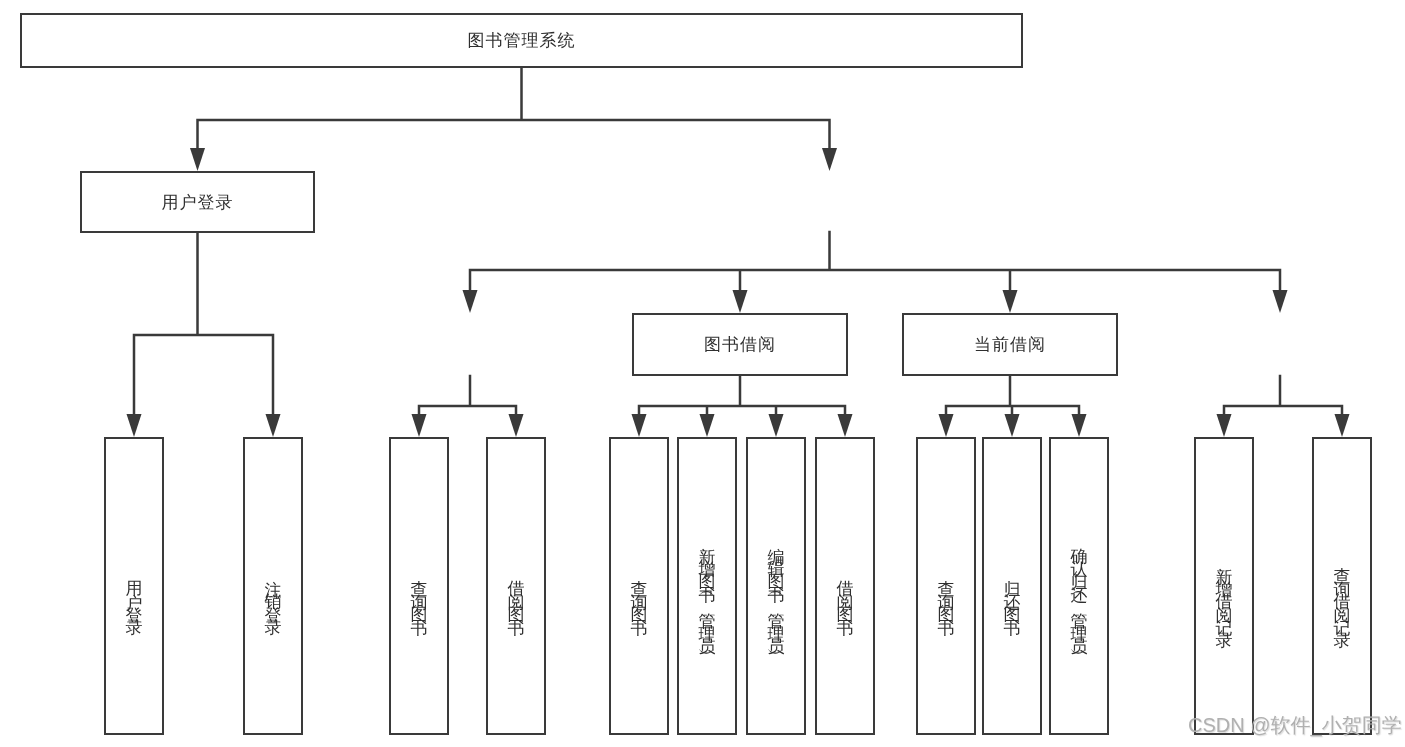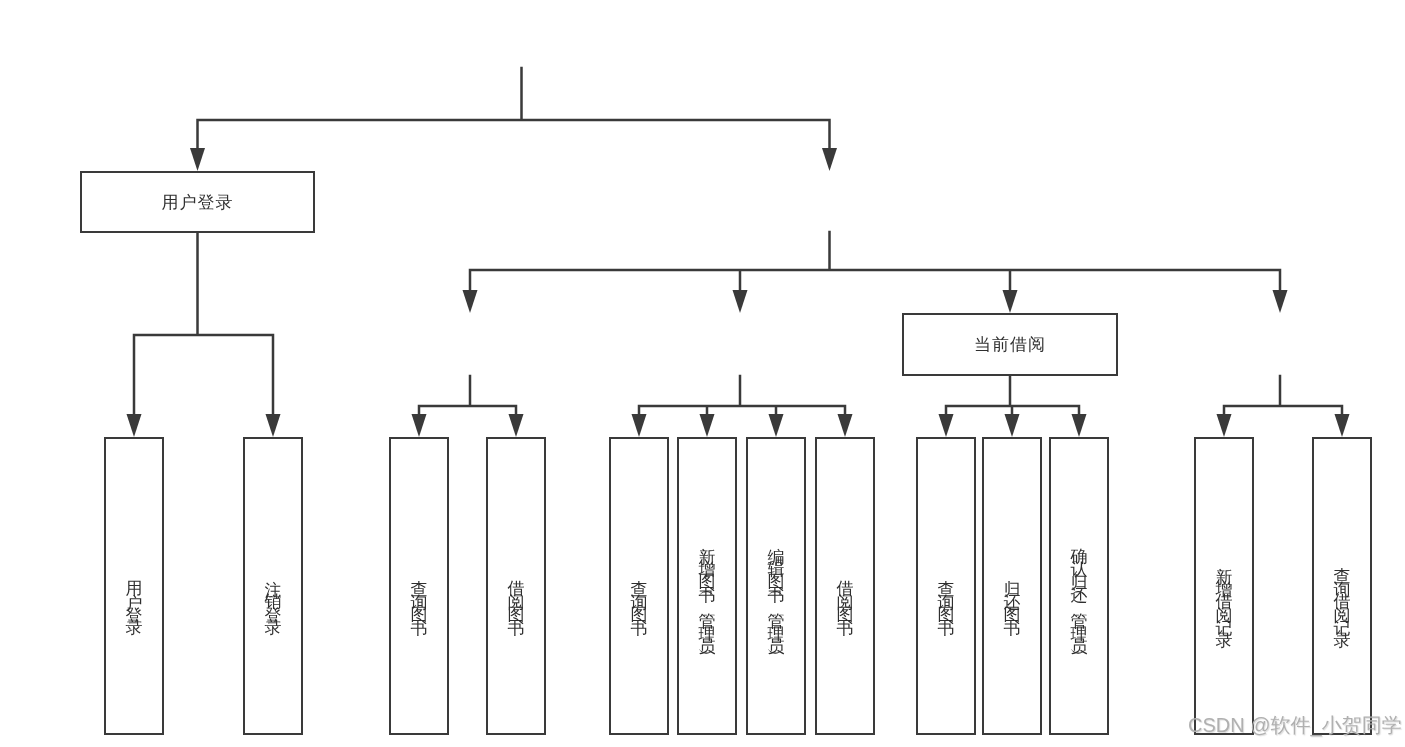--- a/index.html
+++ b/index.html
@@ -79,25 +79,31 @@
       <polygon points="1071.5,414 1086.5,414 1079,437"></polygon>
     </g>
 
     <g>
       <path d="M1280 376 V406 M1224 406 H1342 M1224 406 V418 M1342 406 V418"></path>
       <polygon points="1216.5,414 1231.5,414 1224,437"></polygon>
       <polygon points="1334.5,414 1349.5,414 1342,437"></polygon>
     </g>
   </svg>
 
+  <div class="box hbox" style="left:20px;top:13px;width:1003px;height:55px">
+    <span>图书管理系统</span>
+  </div>
 
   <div class="box hbox" style="left:80px;top:171px;width:235px;height:62px">
     <span>用户登录</span>
   </div>
 
+  <div class="box hbox" style="left:632px;top:313px;width:216px;height:63px">
+    <span>图书借阅</span>
+  </div>
   <div class="box hbox" style="left:902px;top:313px;width:216px;height:63px">
     <span>当前借阅</span>
   </div>
 
   <div class="box vbox" style="left:104px;top:437px;width:60px;height:298px">
     <span>用户登录</span>
   </div>
   <div class="box vbox" style="left:243px;top:437px;width:60px;height:298px">
     <span>注销登录</span>
   </div>

